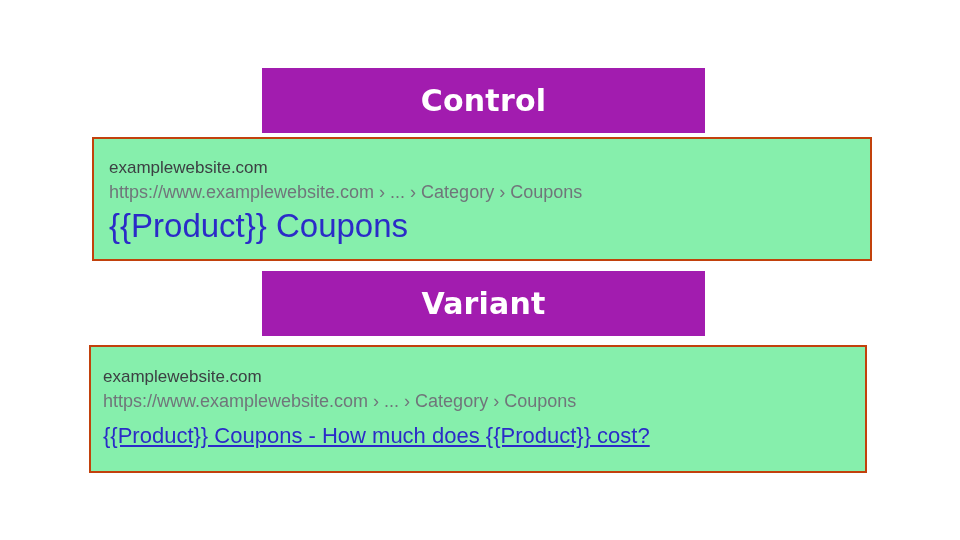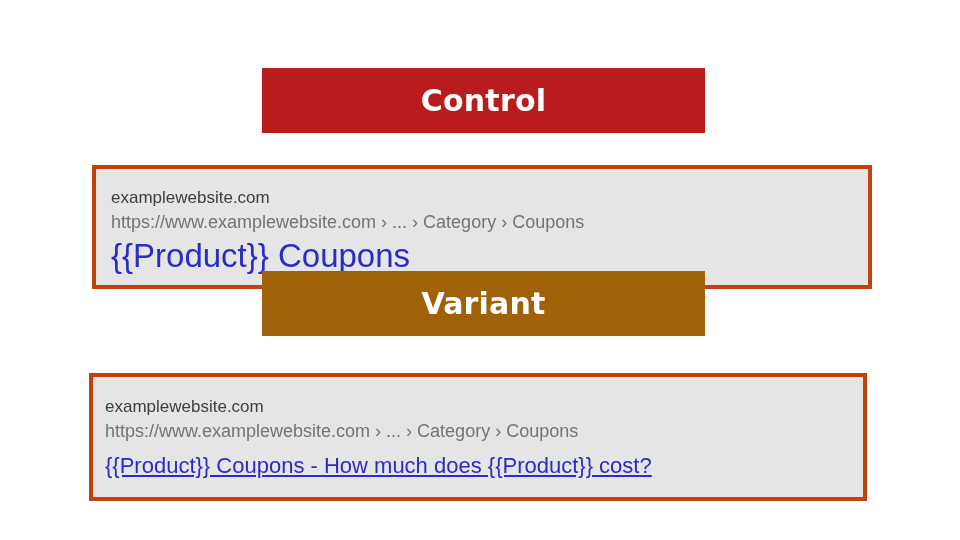--- a/index.html
+++ b/index.html
@@ -39,24 +39,23 @@
     line-height: 1;
     font-family: "DejaVu Sans", sans-serif;
   }
   #banner-control { top: 68px; }
   #banner-variant { top: 271px; }
 
   
   .serp-card {
     position: absolute;
     box-sizing: border-box;
-    background: #e5e5e5;
-    border: 4px solid #c2410c;
+    background: #86efac;
+    border: 2px solid #c2410c;
     overflow: hidden;
-    margin-top: 28px;
   }
   #serp-control {
     left: 92px;
     top: 137px;
     width: 780px;
     height: 124px;
     padding: 18px 0 0 15px;
   }
   #serp-variant {
     left: 89px;
@@ -93,31 +92,31 @@
     font-size: 22px;
     margin-top: 10px;
     text-decoration: underline;
   }
 </style>
 </head>
 <body>
 
 <div class="stage">
 
-  <div class="banner" id="banner-control" style="background:#b91c1c;">
+  <div class="banner" id="banner-control" style="background:#a21caf;">
     <span class="banner-label">Control</span>
   </div>
 
   <div class="serp-card" id="serp-control">
     <div class="serp-domain">examplewebsite.com</div>
     <div class="serp-breadcrumb">https://www.examplewebsite.com › ... › Category › Coupons</div>
     <div class="serp-title">{{Product}} Coupons</div>
   </div>
 
-  <div class="banner" id="banner-variant" style="background:#a16207;">
+  <div class="banner" id="banner-variant" style="background:#a21caf;">
     <span class="banner-label">Variant</span>
   </div>
 
   <div class="serp-card" id="serp-variant">
     <div class="serp-domain">examplewebsite.com</div>
     <div class="serp-breadcrumb">https://www.examplewebsite.com › ... › Category › Coupons</div>
     <div class="serp-title">{{Product}} Coupons - How much does {{Product}} cost?</div>
   </div>
 
 </div>

